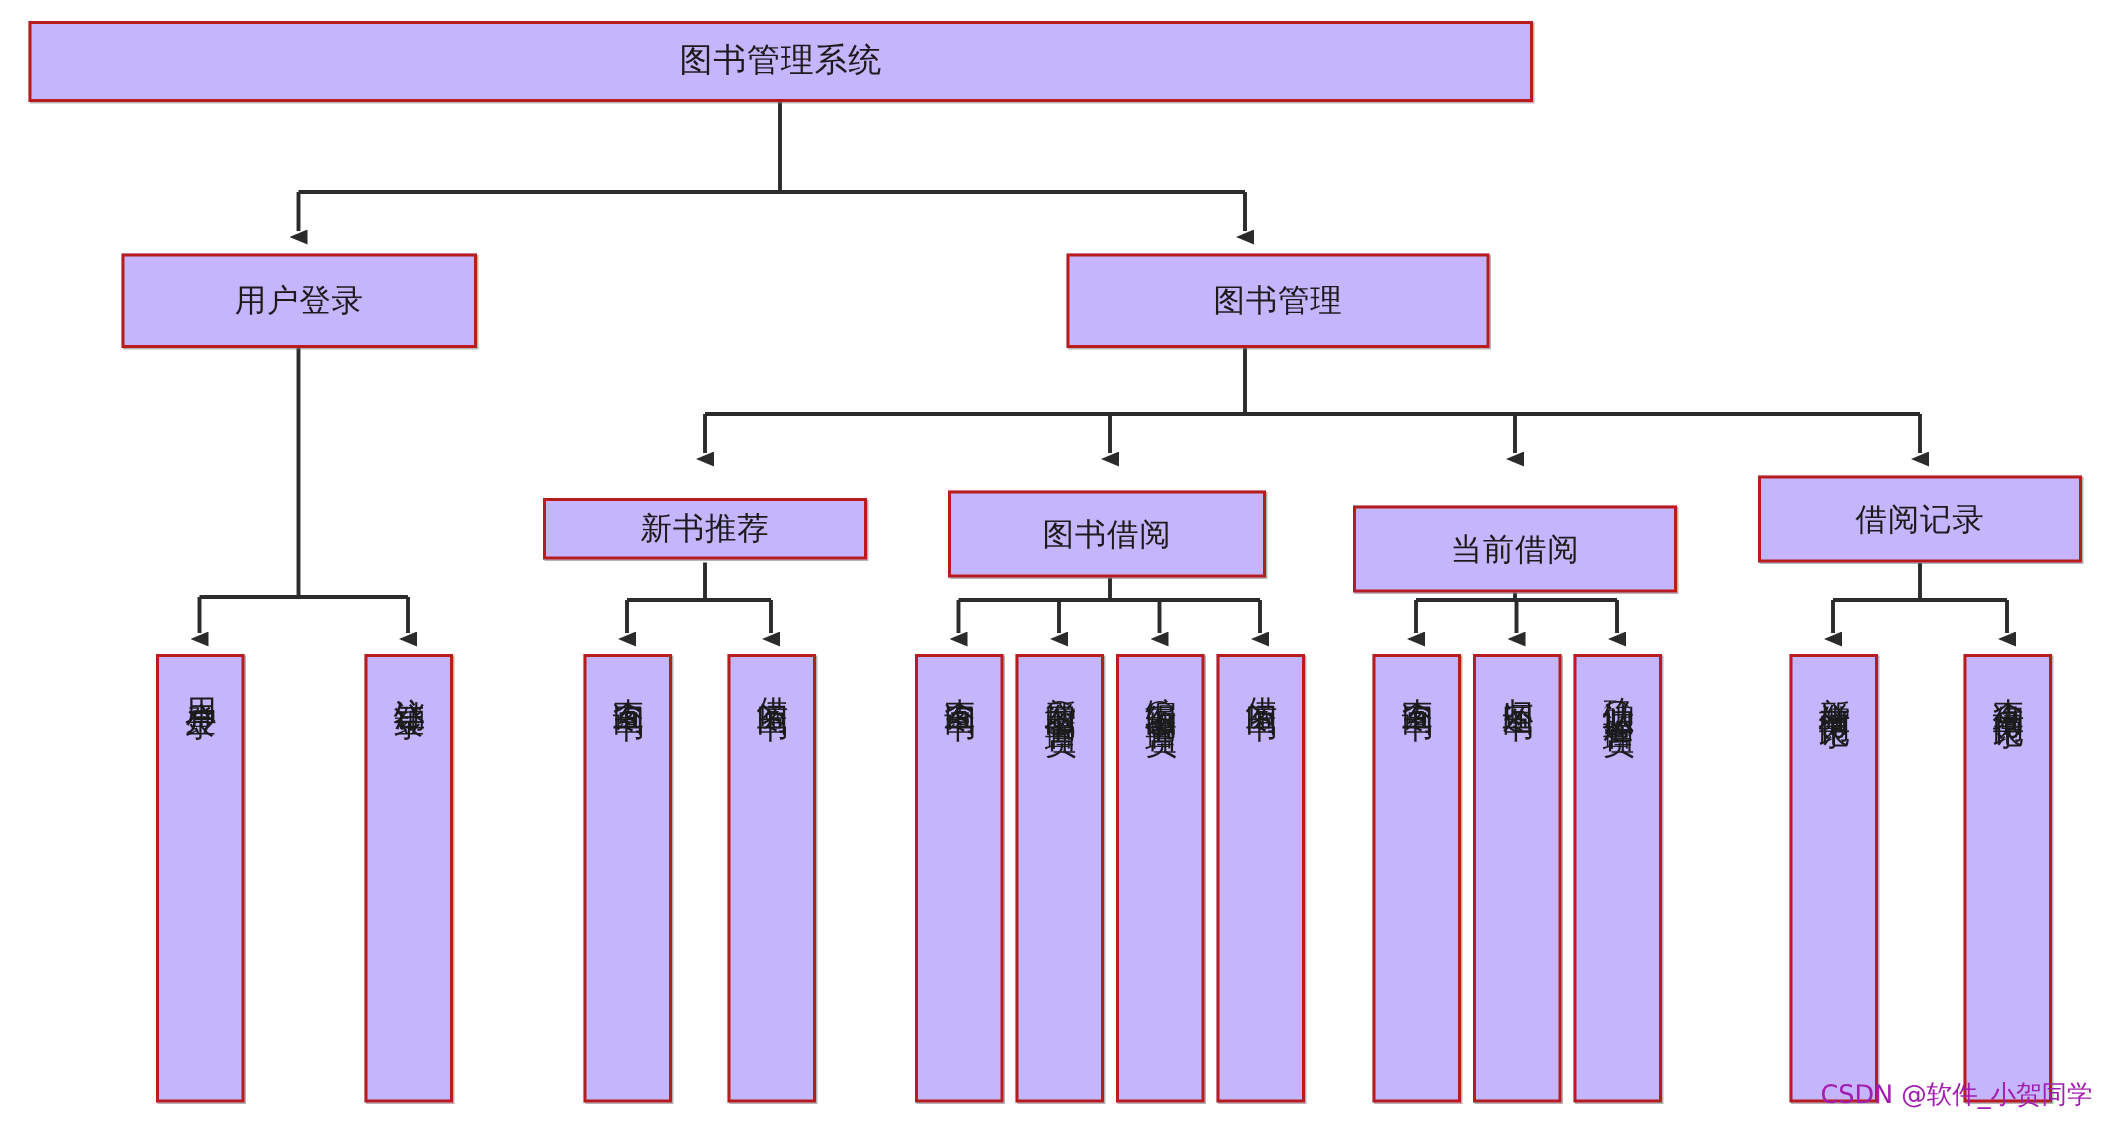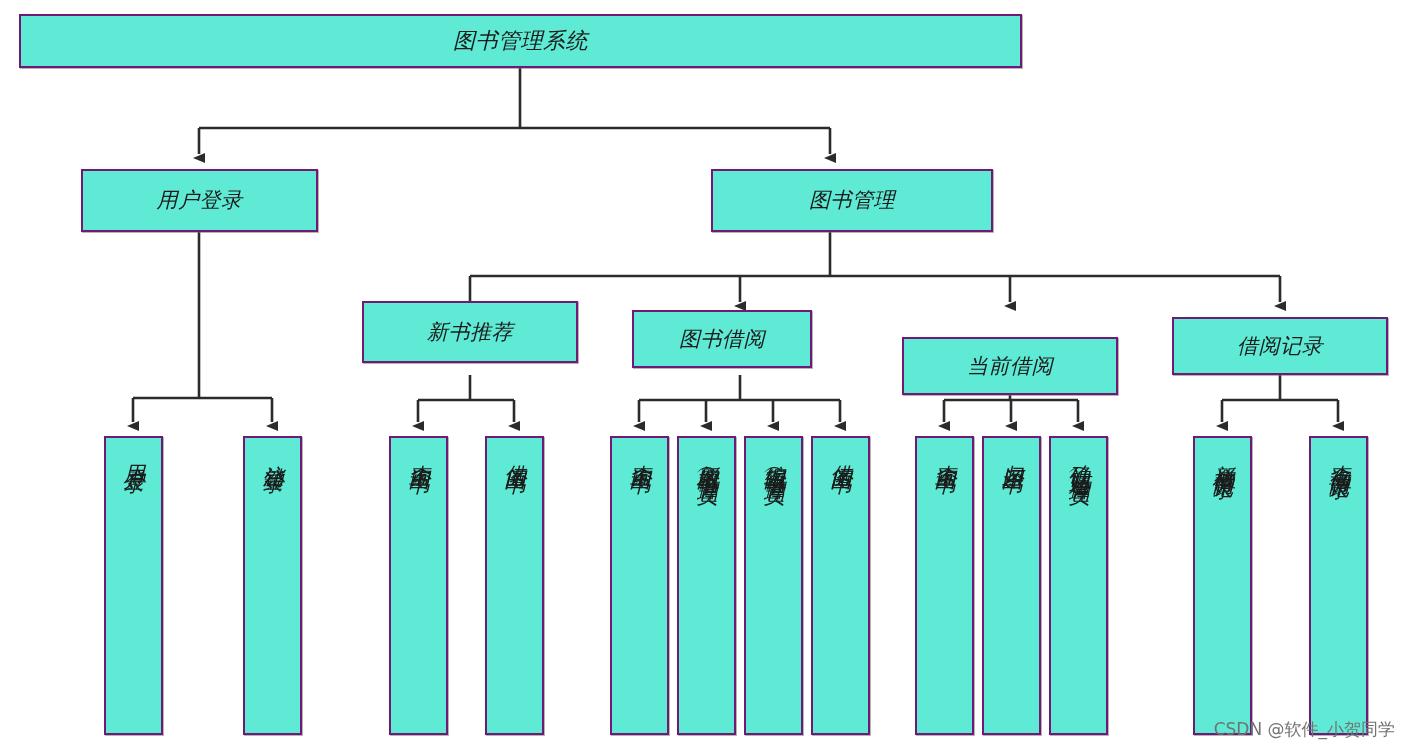--- a/index.html
+++ b/index.html
@@ -22,28 +22,27 @@
     position: absolute;
     left: 0;
     top: 0;
     width: 1405px;
     height: 747px;
     pointer-events: none;
   }
   .node {
     position: absolute;
     box-sizing: border-box;
-    background: #5eead4;
-    border: 2px solid #701a75;
+    background: #c4b5fd;
+    border: 2px solid #b91c1c;
     box-shadow: 1px 1px 0 rgba(120,120,120,0.55);
     display: flex;
     align-items: center;
     justify-content: center;
     color: #1b1b1b;
-    font-style: italic;
   }
   .node-label {
     display: block;
     text-align: center;
     line-height: 1.18;
     letter-spacing: 0.5px;
     white-space: nowrap;
   }
   
   .node.horizontal .node-label {
@@ -64,21 +63,21 @@
     font-size: 21px;
     line-height: 1.0;
     letter-spacing: 3px;
     white-space: nowrap;
   }
   #watermark {
     position: absolute;
     right: 10px;
     bottom: 6px;
     font-size: 17px;
-    color: #737373;
+    color: #a21caf;
     white-space: nowrap;
     user-select: none;
   }
 </style>
 </head>
 <body>
 
 <div id="diagram-root">
 
   <svg id="edges-layer" viewBox="0 0 1405 747" width="1405" height="747" xmlns="http://www.w3.org/2000/svg">
@@ -136,25 +135,25 @@
   </div>
 
   <div class="node horizontal" style="left:81px; top:169px; width:237px; height:63px;">
     <span class="node-label">用户登录</span>
   </div>
 
   <div class="node horizontal" style="left:711px; top:169px; width:282px; height:63px;">
     <span class="node-label">图书管理</span>
   </div>
 
-  <div class="node horizontal" style="left:362px; top:301px; width:216px; height:62px;">
+  <div class="node horizontal" style="left:362px; top:332px; width:216px; height:41px;">
     <span class="node-label">新书推荐</span>
   </div>
 
-  <div class="node horizontal" style="left:632px; top:310px; width:180px; height:58px;">
+  <div class="node horizontal" style="left:632px; top:327px; width:212px; height:58px;">
     <span class="node-label">图书借阅</span>
   </div>
 
   <div class="node horizontal" style="left:902px; top:317px; width:216px; height:58px;margin-top:20px;">
     <span class="node-label">当前借阅</span>
   </div>
 
   <div class="node horizontal" style="left:1172px; top:317px; width:216px; height:58px;justify-content:center;">
     <span class="node-label">借阅记录</span>
   </div>

